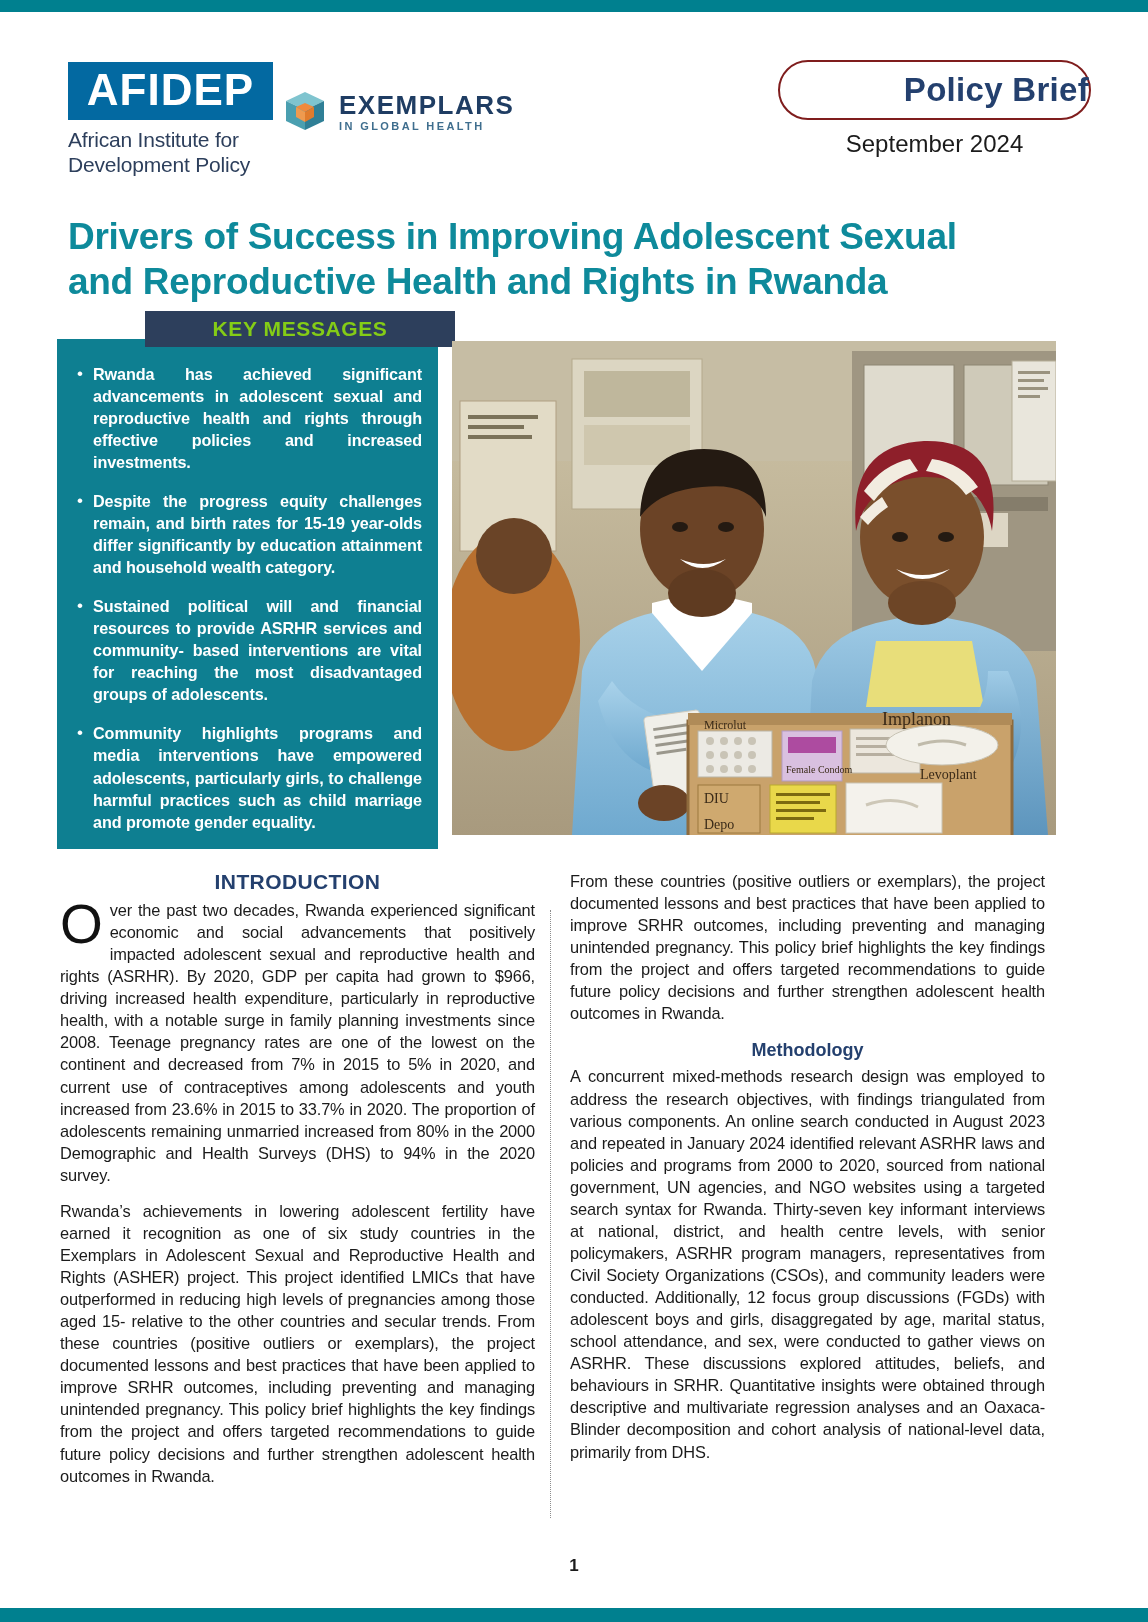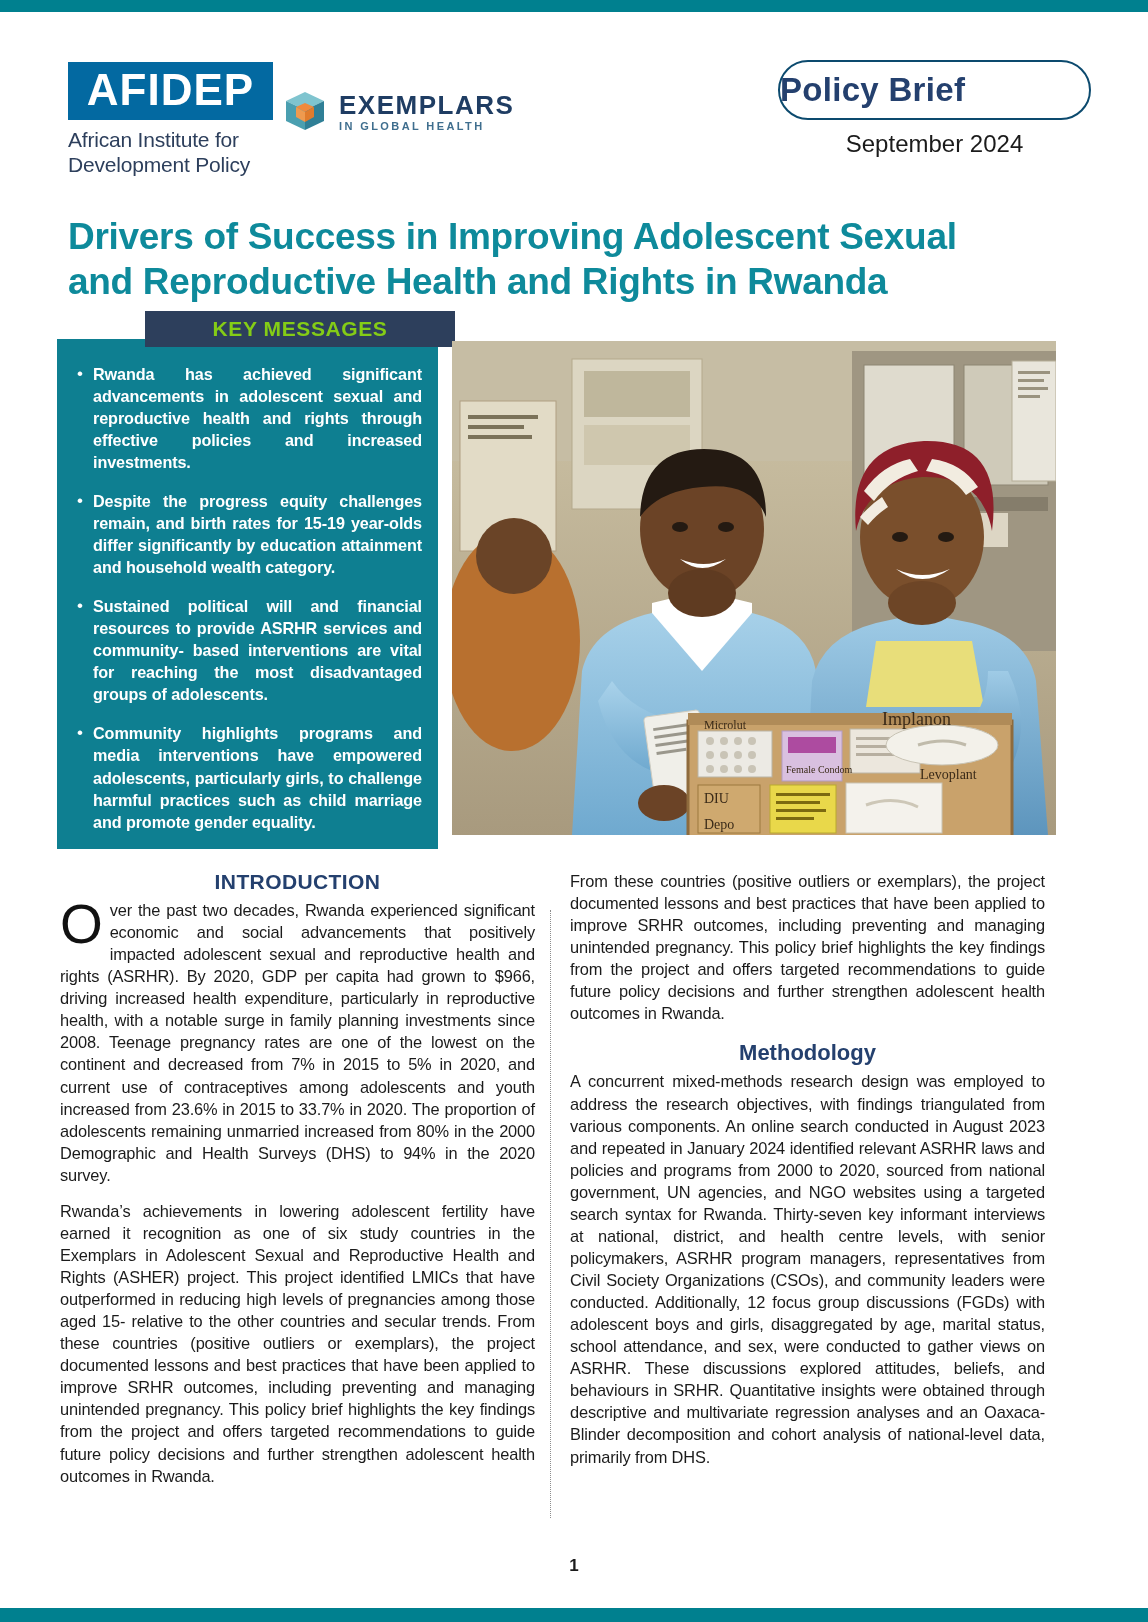--- a/index.html
+++ b/index.html
@@ -29,22 +29,22 @@
   }
 
   .exemplars-block { position:absolute; left:283px; top:42px; display:flex; align-items:center; gap:12px; }
   .ex-cube { width:44px; height:44px; }
   .ex-text { line-height:1; }
   .ex-name { color:#1f3d63; font-weight:bold; font-size:26px; letter-spacing:1.5px; }
   .ex-tag  { color:#3f6e8e; font-weight:bold; font-size:11px; letter-spacing:2.4px; margin-top:3px; }
 
   .brief-box {
     position:absolute; right:57px; top:12px; width:313px; height:60px;
-    border:2px solid #0c4a6e; border-radius:30px;
-    display:flex; align-items:center; justify-content:flex-start;
+    border:2px solid #7f1d1d; border-radius:30px;
+    display:flex; align-items:center; justify-content:flex-end;
   }
   .brief-box span { color:#24406e; font-weight:bold; font-size:33px; letter-spacing:0.3px; }
   .brief-date {
     position:absolute; right:57px; top:82px; width:313px;
     text-align:center; color:#1b1b1b; font-size:24px;
   }
 
   
   .doc-title {
     position:absolute; top:214px; left:68px; width:960px;
@@ -88,21 +88,21 @@
   .col-divider {
     position:absolute; left:490px; top:40px; width:0; height:608px;
     border-left:1px dotted #8d8d8d;
   }
 
   .sec-head {
     color:#24406e; font-weight:bold; font-size:21px; letter-spacing:0.4px;
     text-align:center; margin-bottom:5px;
   }
   .sec-head-2 {
-    color:#24406e; font-weight:bold; font-size:22px;
+    color:#24406e; font-weight:bold; font-size:18px;
     text-align:center; margin:16px 0 4px 0;
   }
   p.body {
     color:#1b1b1b; font-size:16.4px; line-height:1.345;
     text-align:justify; margin-bottom:14px; letter-spacing:-0.15px;
   }
   p.body:last-child { margin-bottom:0; }
   .dropcap::first-letter {
     float:left; font-size:55px; line-height:0.84; padding:2px 7px 0 0;
     font-weight:400; color:#111;

